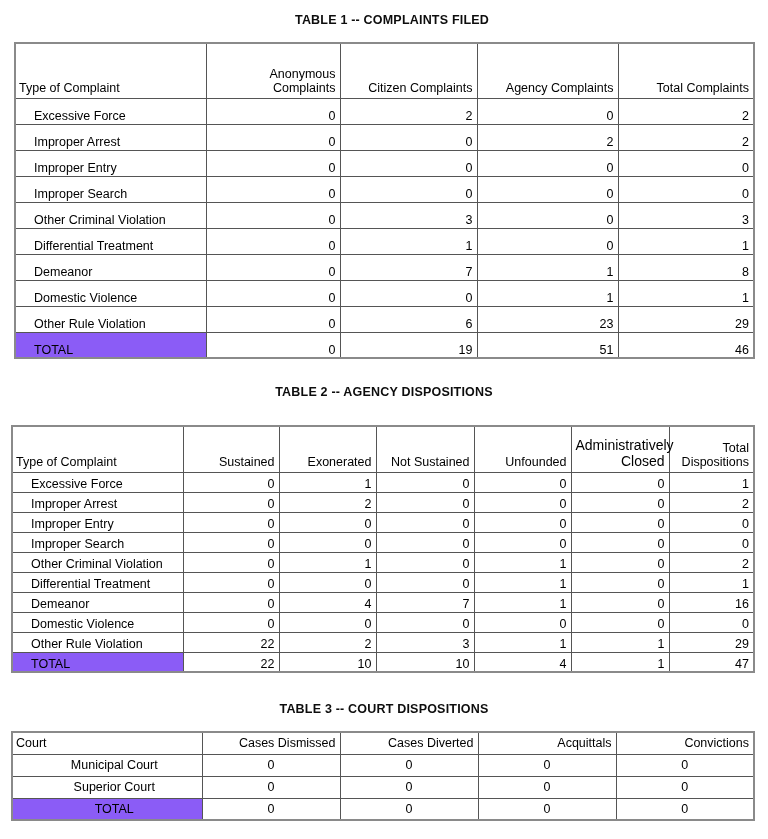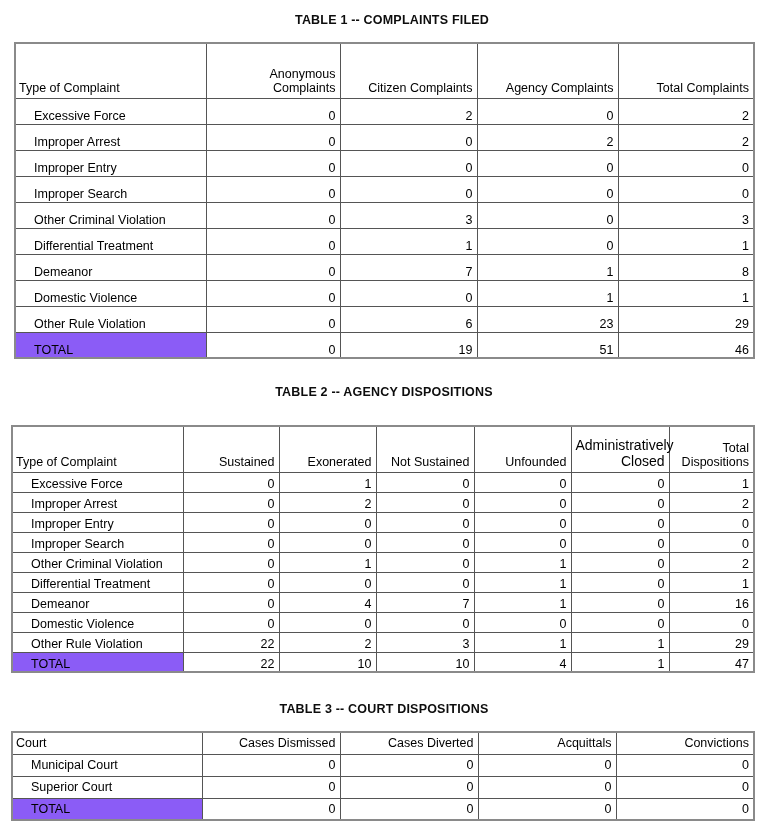--- a/index.html
+++ b/index.html
@@ -94,21 +94,21 @@
   
   #table2-title { position: absolute; left: 0; top: 385px; width: 768px; }
   #table2-wrap  { left: 11px; top: 425px; width: 742px; }
   #table2-wrap thead th { height: 46px; }
   #table2-wrap tbody td { height: 20px; }
 
   
   #table3-title { position: absolute; left: 0; top: 702px; width: 768px; }
   #table3-wrap  { left: 11px; top: 731px; width: 742px; }
   #table3-wrap thead th { height: 22px; vertical-align: middle; padding-bottom: 0; }
-  #table3-wrap tbody td { height: 22px; vertical-align: middle; }
+  #table3-wrap tbody td { height: 22px; vertical-align: middle; text-align: center; }
 </style>
 </head>
 <body>
 
 <div class="page">
 
   <div class="table-title" id="table1-title">TABLE 1 -- COMPLAINTS FILED</div>
 
   <div class="tbl-wrap" id="table1-wrap">
     <table class="grid">

